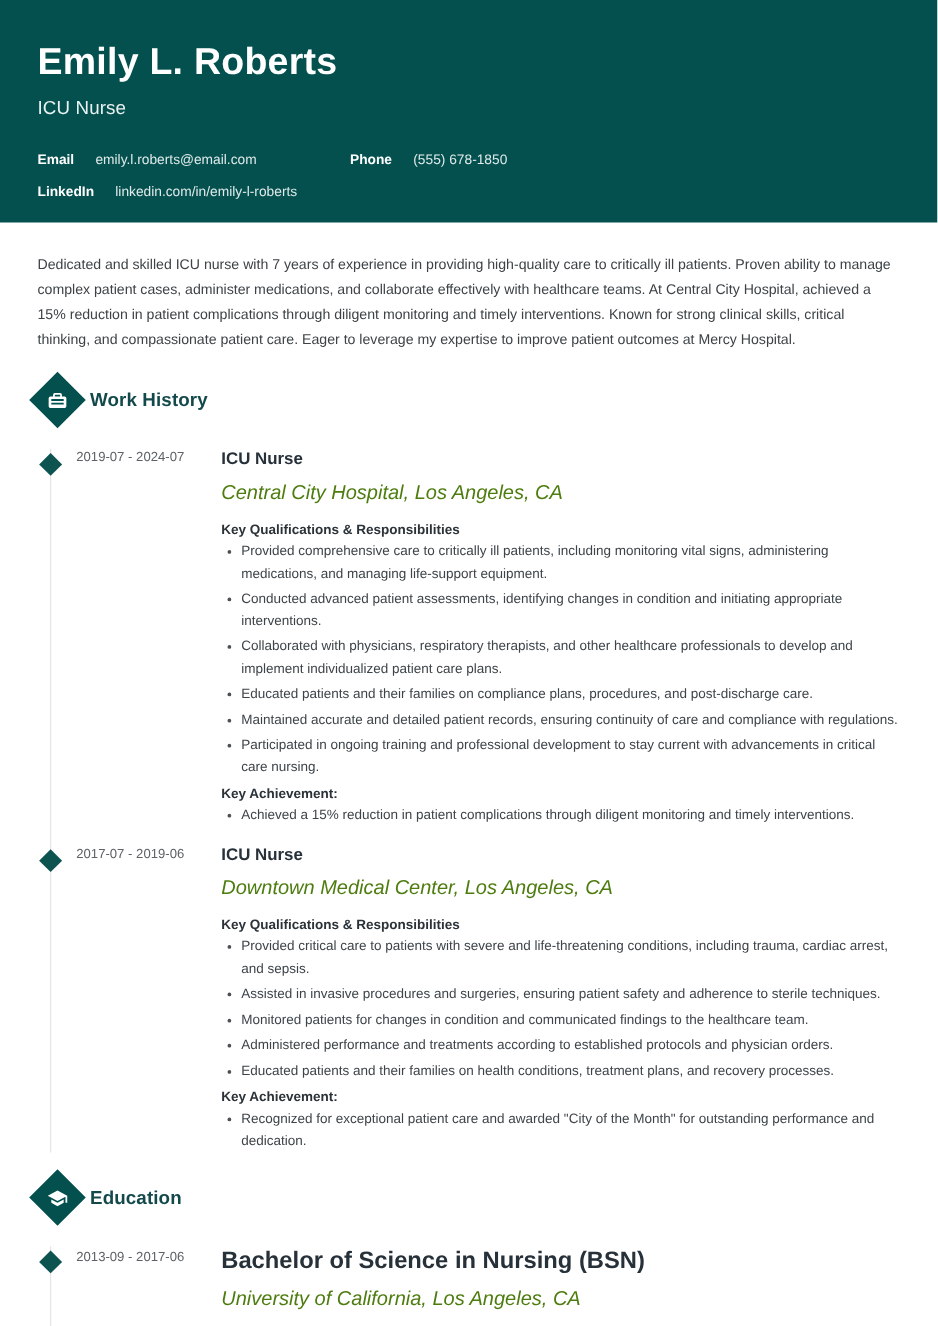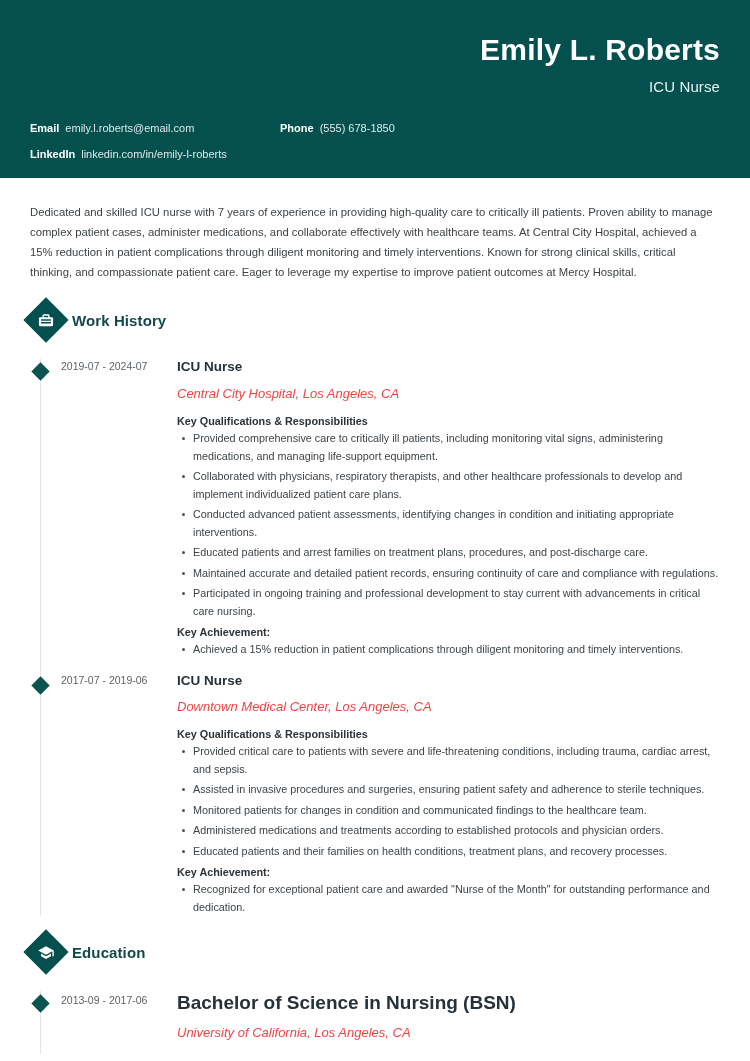--- a/index.html
+++ b/index.html
@@ -12,21 +12,20 @@
     color: #333a3f;
     overflow: hidden;
   }
 
   
   .header {
     background: #03504f;
     color: #ffffff;
     padding: 26px 30px 26px 30px;
     height: 178px;
-    text-align: right;
   }
   .name {
     font-size: 30px;
     font-weight: bold;
     letter-spacing: 0.2px;
     line-height: 1.2;
     margin-top: 6px;
     color: #ffffff;
   }
   .job-title {
@@ -38,21 +37,21 @@
   }
   .contact-grid {
     margin-top: 26px;
   }
   .contact-row {
     display: flex;
     margin-bottom: 12px;
     font-size: 11px;
     line-height: 1.3;
   }
-  .contact-cell { display: flex; align-items: baseline; }
+  .contact-cell { display: flex; align-items: baseline; gap: 11px; }
   .contact-cell.first { width: 250px; flex: 0 0 250px; }
   .contact-label {
     font-weight: bold;
     color: #ffffff;
     margin-right: 6px;
     font-size: 11px;
   }
   .contact-value {
     color: #dfeae9;
     font-size: 11px;
@@ -134,23 +133,23 @@
   }
   .entry-body { flex: 1 1 auto; padding-left: 19px; }
 
   .entry-role {
     font-size: 13.5px;
     font-weight: bold;
     color: #27313a;
     line-height: 1.25;
   }
   .entry-org {
-    font-size: 13px;
+    font-size: 16px;
     font-style: italic;
-    color: #ef4444;
+    color: #4d7c0f;
     margin-top: 10px;
   }
   .entry-subhead {
     font-size: 10.8px;
     font-weight: bold;
     color: #2b3238;
     margin-top: 14px;
   }
   ul.bullets {
     margin-top: 3px;
@@ -233,23 +232,23 @@
           <span>2019-07</span>
           <span>-</span>
           <span>2024-07</span>
         </div>
         <div class="entry-body">
           <div class="entry-role">ICU Nurse</div>
           <div class="entry-org">Central City Hospital, Los Angeles, CA</div>
           <div class="entry-subhead">Key Qualifications &amp; Responsibilities</div>
           <ul class="bullets">
             <li>Provided comprehensive care to critically ill patients, including monitoring vital signs, administering medications, and managing life-support equipment.</li>
+            <li>Conducted advanced patient assessments, identifying changes in condition and initiating appropriate interventions.</li>
             <li>Collaborated with physicians, respiratory therapists, and other healthcare professionals to develop and implement individualized patient care plans.</li>
-            <li>Conducted advanced patient assessments, identifying changes in condition and initiating appropriate interventions.</li>
-            <li>Educated patients and arrest families on treatment plans, procedures, and post-discharge care.</li>
+            <li>Educated patients and their families on compliance plans, procedures, and post-discharge care.</li>
             <li>Maintained accurate and detailed patient records, ensuring continuity of care and compliance with regulations.</li>
             <li>Participated in ongoing training and professional development to stay current with advancements in critical care nursing.</li>
           </ul>
           <div class="achieve-label">Key Achievement:</div>
           <ul class="bullets">
             <li>Achieved a 15% reduction in patient complications through diligent monitoring and timely interventions.</li>
           </ul>
         </div>
       </div>
 
@@ -261,26 +260,26 @@
           <span>2019-06</span>
         </div>
         <div class="entry-body">
           <div class="entry-role">ICU Nurse</div>
           <div class="entry-org">Downtown Medical Center, Los Angeles, CA</div>
           <div class="entry-subhead">Key Qualifications &amp; Responsibilities</div>
           <ul class="bullets">
             <li>Provided critical care to patients with severe and life-threatening conditions, including trauma, cardiac arrest, and sepsis.</li>
             <li>Assisted in invasive procedures and surgeries, ensuring patient safety and adherence to sterile techniques.</li>
             <li>Monitored patients for changes in condition and communicated findings to the healthcare team.</li>
-            <li>Administered medications and treatments according to established protocols and physician orders.</li>
+            <li>Administered performance and treatments according to established protocols and physician orders.</li>
             <li>Educated patients and their families on health conditions, treatment plans, and recovery processes.</li>
           </ul>
           <div class="achieve-label">Key Achievement:</div>
           <ul class="bullets">
-            <li>Recognized for exceptional patient care and awarded "Nurse of the Month" for outstanding performance and dedication.</li>
+            <li>Recognized for exceptional patient care and awarded "City of the Month" for outstanding performance and dedication.</li>
           </ul>
         </div>
       </div>
 
     </div>
   </div>
 
   <div class="section edu-section">
     <div class="section-head">
       <span class="diamond">

